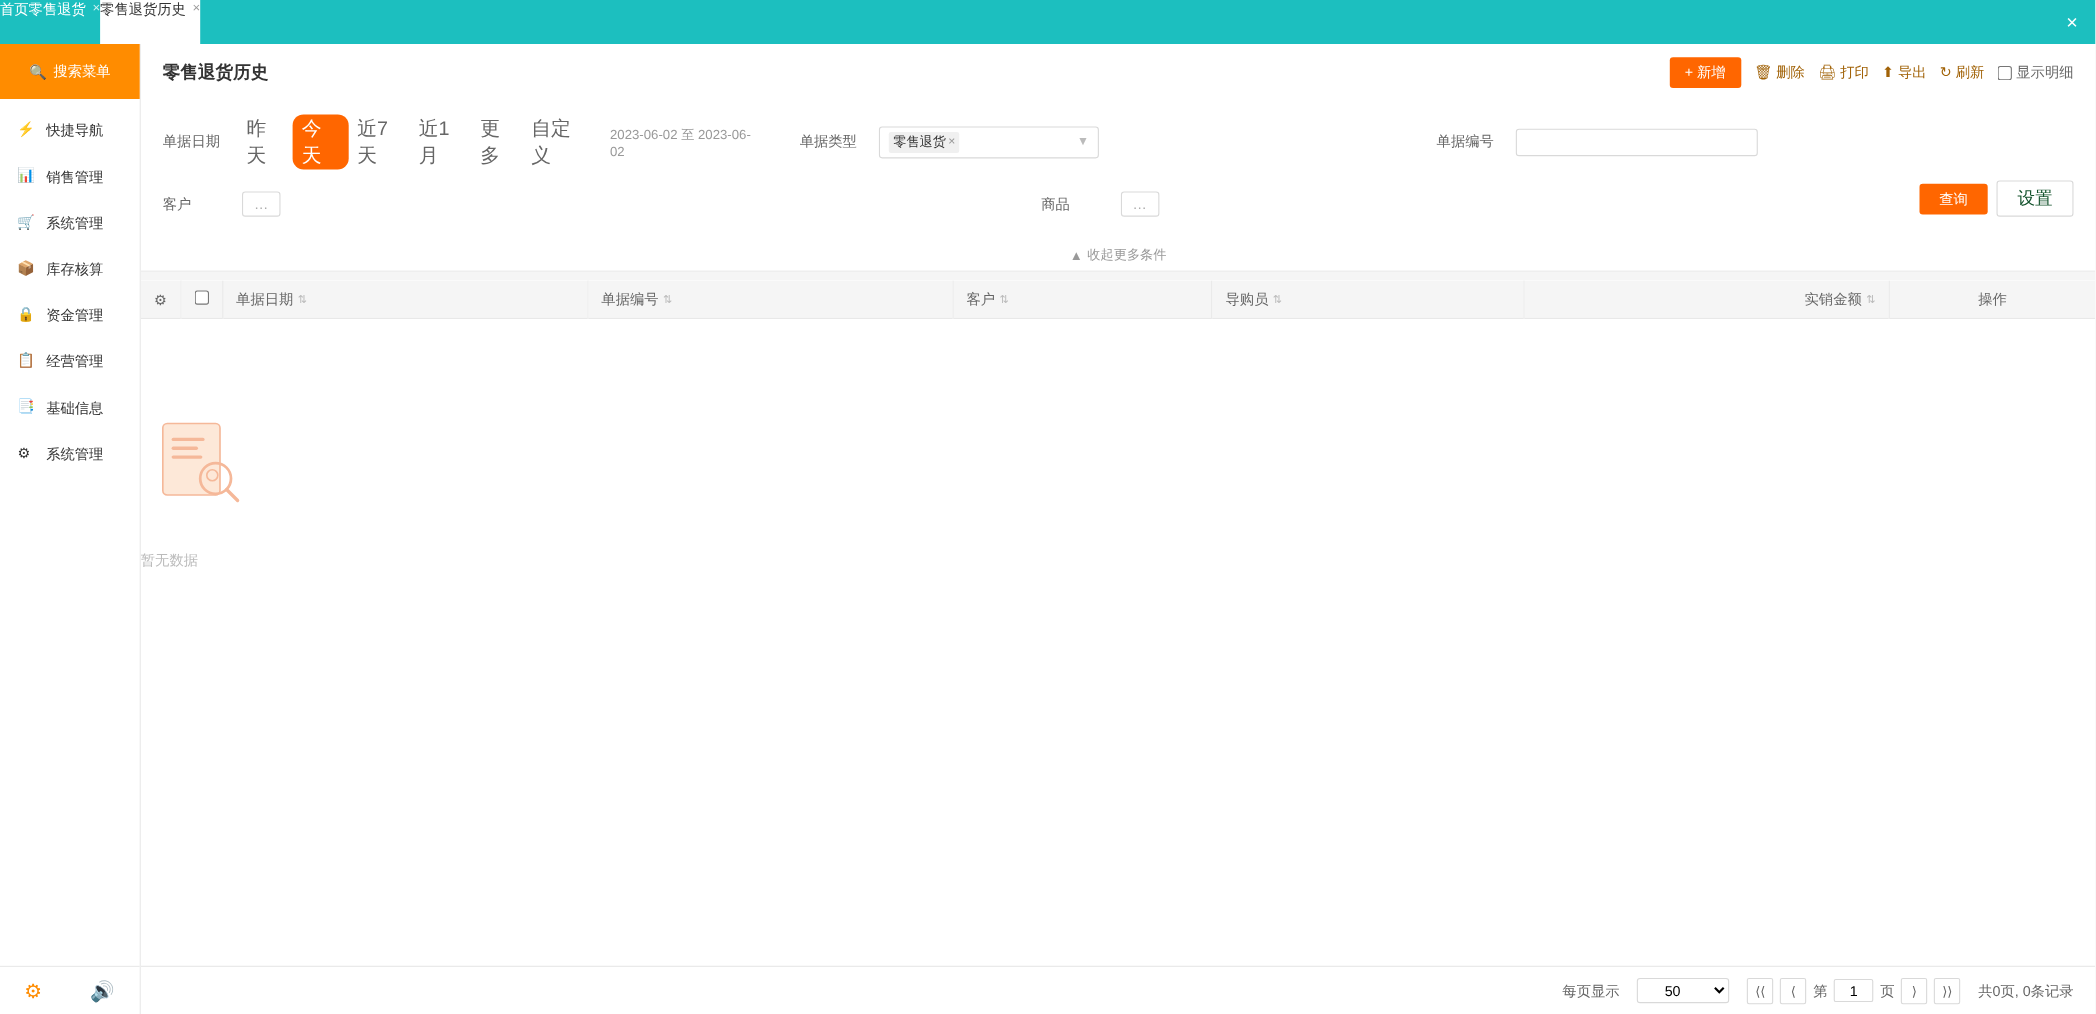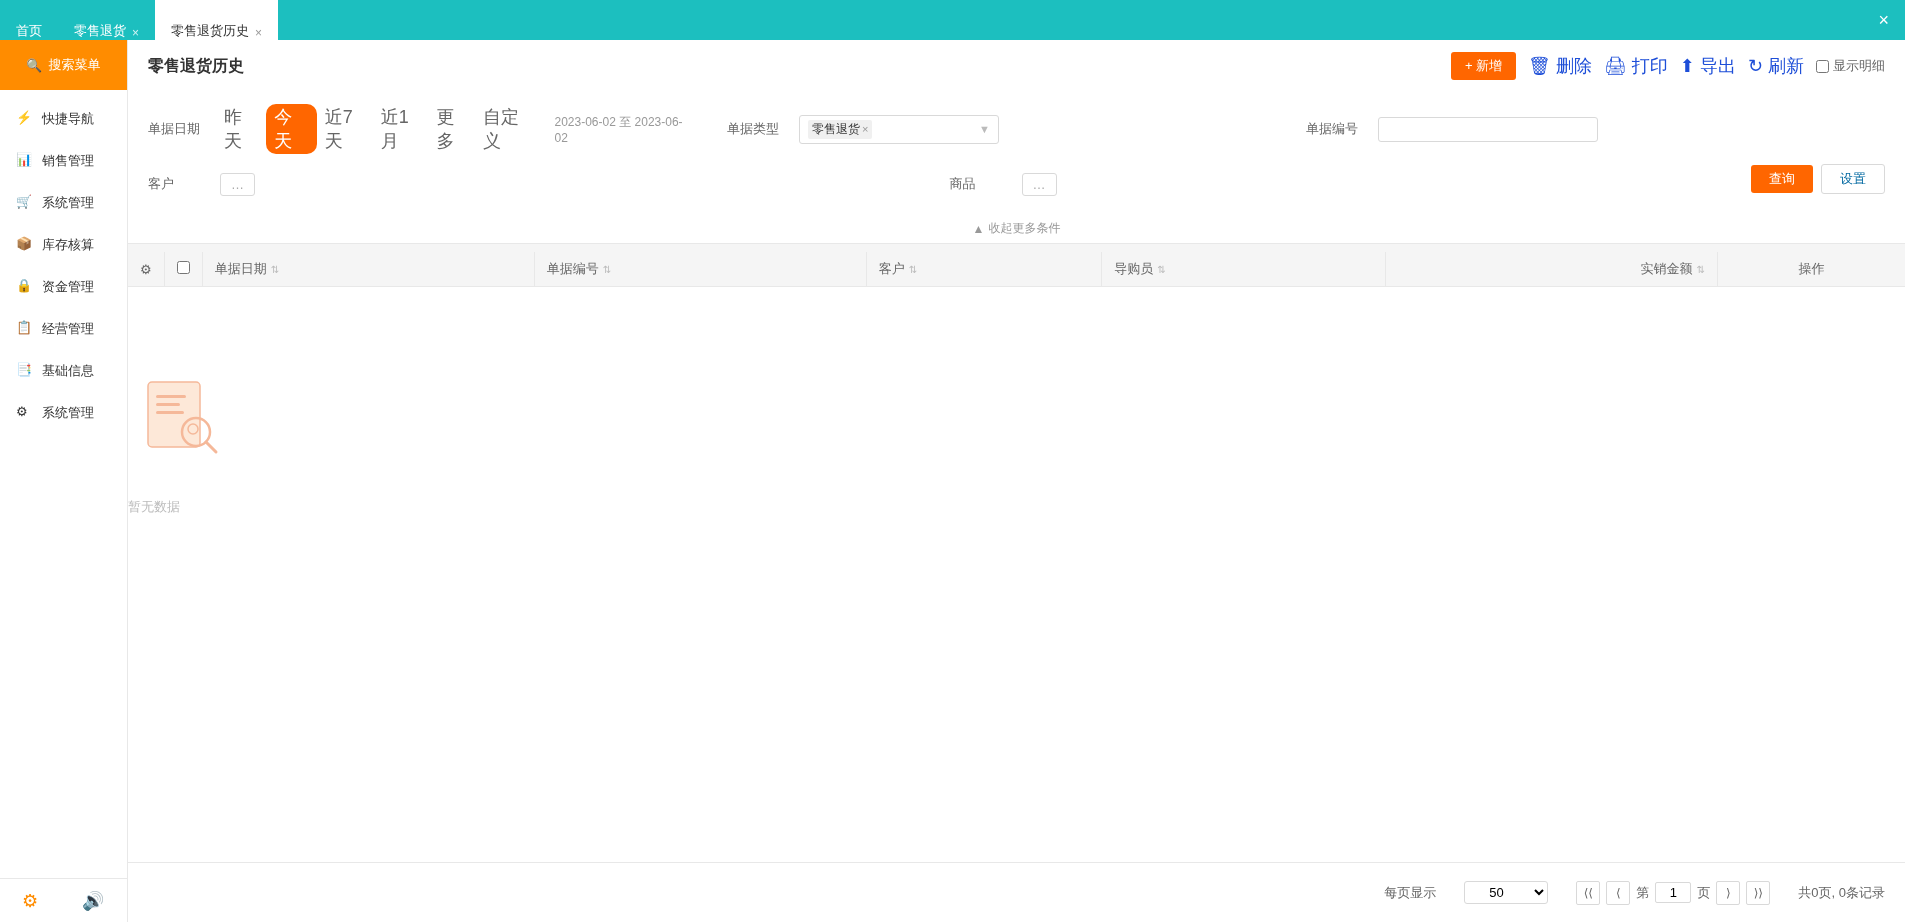--- a/index.html
+++ b/index.html
@@ -16,22 +16,22 @@
     }
     .top-bar-tabs {
       display: flex;
       align-items: center;
       height: 100%;
       flex: 1;
     }
     .tab-item {
       height: 100%;
       display: flex;
-      align-items: flex-end;
-      padding: 0 16px;
+      align-items: flex-start;
+      padding: 0 0;
       color: #fff;
       font-size: 13px;
       cursor: pointer;
       white-space: nowrap;
       position: relative;
     }
     .tab-item.active {
       background: #fff;
       color: #333;
     }
@@ -154,22 +154,22 @@
       border-radius: 3px;
       font-size: 13px;
       cursor: pointer;
       display: flex;
       align-items: center;
       gap: 4px;
     }
     .btn-action {
       background: none;
       border: none;
-      color: #1d4ed8;
-      font-size: 18px;
+      color: #a16207;
+      font-size: 13px;
       cursor: pointer;
       display: flex;
       align-items: center;
       gap: 4px;
     }
     .checkbox-label {
       font-size: 13px;
       color: #666;
       display: flex;
       align-items: center;
@@ -352,26 +352,26 @@
     }
     .empty-text {
       font-size: 13px;
       color: #bbb;
     }
 
     
     .pagination-bar {
       background: #fff;
       border-top: 1px solid #e8e8e8;
-      height: 60px;
+      height: 44px;
       display: flex;
       align-items: center;
       justify-content: flex-end;
       padding: 0 20px;
-      gap: 28px;
+      gap: 16px;
       flex-shrink: 0;
       font-size: 13px;
       color: #666;
     }
     .page-size-select {
       border: 1px solid #d9d9d9;
       border-radius: 3px;
       padding: 2px 20px;
       font-size: 13px;
       background: #fff;
@@ -407,25 +407,25 @@
       background: #ff6600;
       color: #fff;
       border: none;
       padding: 5px 18px;
       border-radius: 3px;
       font-size: 13px;
       cursor: pointer;
     }
     .btn-settings {
       background: #fff;
-      color: #0369a1;
+      color: #14532d;
       border: 1px solid #d9d9d9;
       padding: 5px 18px;
       border-radius: 3px;
-      font-size: 13px;
+      font-size: 16px;
       cursor: pointer;
     }
   </style>
 </head>
 <body>
 
 <div class="top-bar">
   <div class="top-bar-tabs">
 
   <div class="tab-item">

